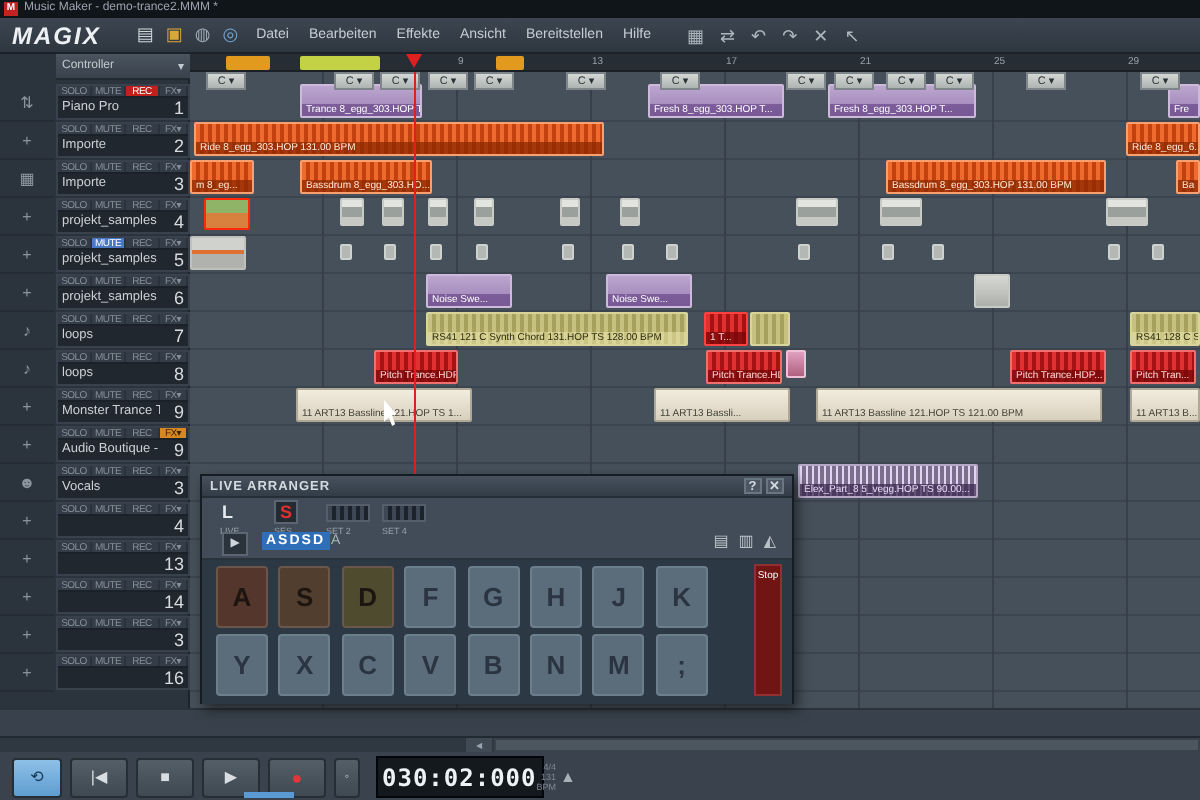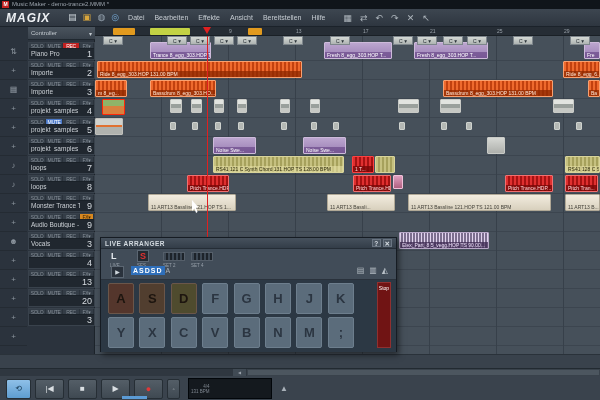--- a/index.html
+++ b/index.html
@@ -315,38 +315,48 @@
         <div class="track-row" style="top: 262px;">
           <div class="gutter">+</div>
           <div class="thead">
             <div class="tstrip">
               <span class="tbtn-mini">SOLO</span>
               <span class="tbtn-mini">MUTE</span>
               <span class="tbtn-mini">REC</span>
               <span class="tbtn-mini fx">FX▾</span>
             </div>
             <div class="tname"></div>
-            <div class="tnum">20</div>
+            <div class="tnum">14</div>
           </div>
         </div>
         <div class="track-row" style="top: 281px;">
           <div class="gutter">+</div>
           <div class="thead">
             <div class="tstrip">
               <span class="tbtn-mini">SOLO</span>
               <span class="tbtn-mini">MUTE</span>
               <span class="tbtn-mini">REC</span>
               <span class="tbtn-mini fx">FX▾</span>
             </div>
             <div class="tname"></div>
             <div class="tnum">3</div>
           </div>
         </div>
         <div class="track-row" style="top: 300px;">
           <div class="gutter">+</div>
+          <div class="thead">
+            <div class="tstrip">
+              <span class="tbtn-mini">SOLO</span>
+              <span class="tbtn-mini">MUTE</span>
+              <span class="tbtn-mini">REC</span>
+              <span class="tbtn-mini fx">FX▾</span>
+            </div>
+            <div class="tname"></div>
+            <div class="tnum">16</div>
+          </div>
         </div>
       </div>
   </div>
   <div id="ruler">
       <span class="tick" style="left: 67px;">5</span>
       <span class="tick" style="left: 134px;">9</span>
       <span class="tick" style="left: 201px;">13</span>
       <span class="tick" style="left: 268px;">17</span>
       <span class="tick" style="left: 335px;">21</span>
       <span class="tick" style="left: 402px;">25</span>
@@ -528,20 +538,21 @@
   <div id="tbuttons">
     <div id="timebox-anchor" style="display:flex;gap:4px;align-items:center">
         <div class="tbtn loop">⟲</div>
         <div class="tbtn">|◀</div>
         <div class="tbtn">■</div>
         <div class="tbtn">▶</div>
         <div class="tbtn rec">●</div>
         <div class="tbtn small">◦</div>
       </div>
     <div id="timebox">
+      <span id="time-val">030:02:000</span>
       <span id="time-meta">
         <span>4/4</span><br>
         <span>131 BPM</span>
       </span>
     </div>
     <span id="metronome">▲</span>
   </div>
   <div id="miniprog"></div>
 </div>
 

